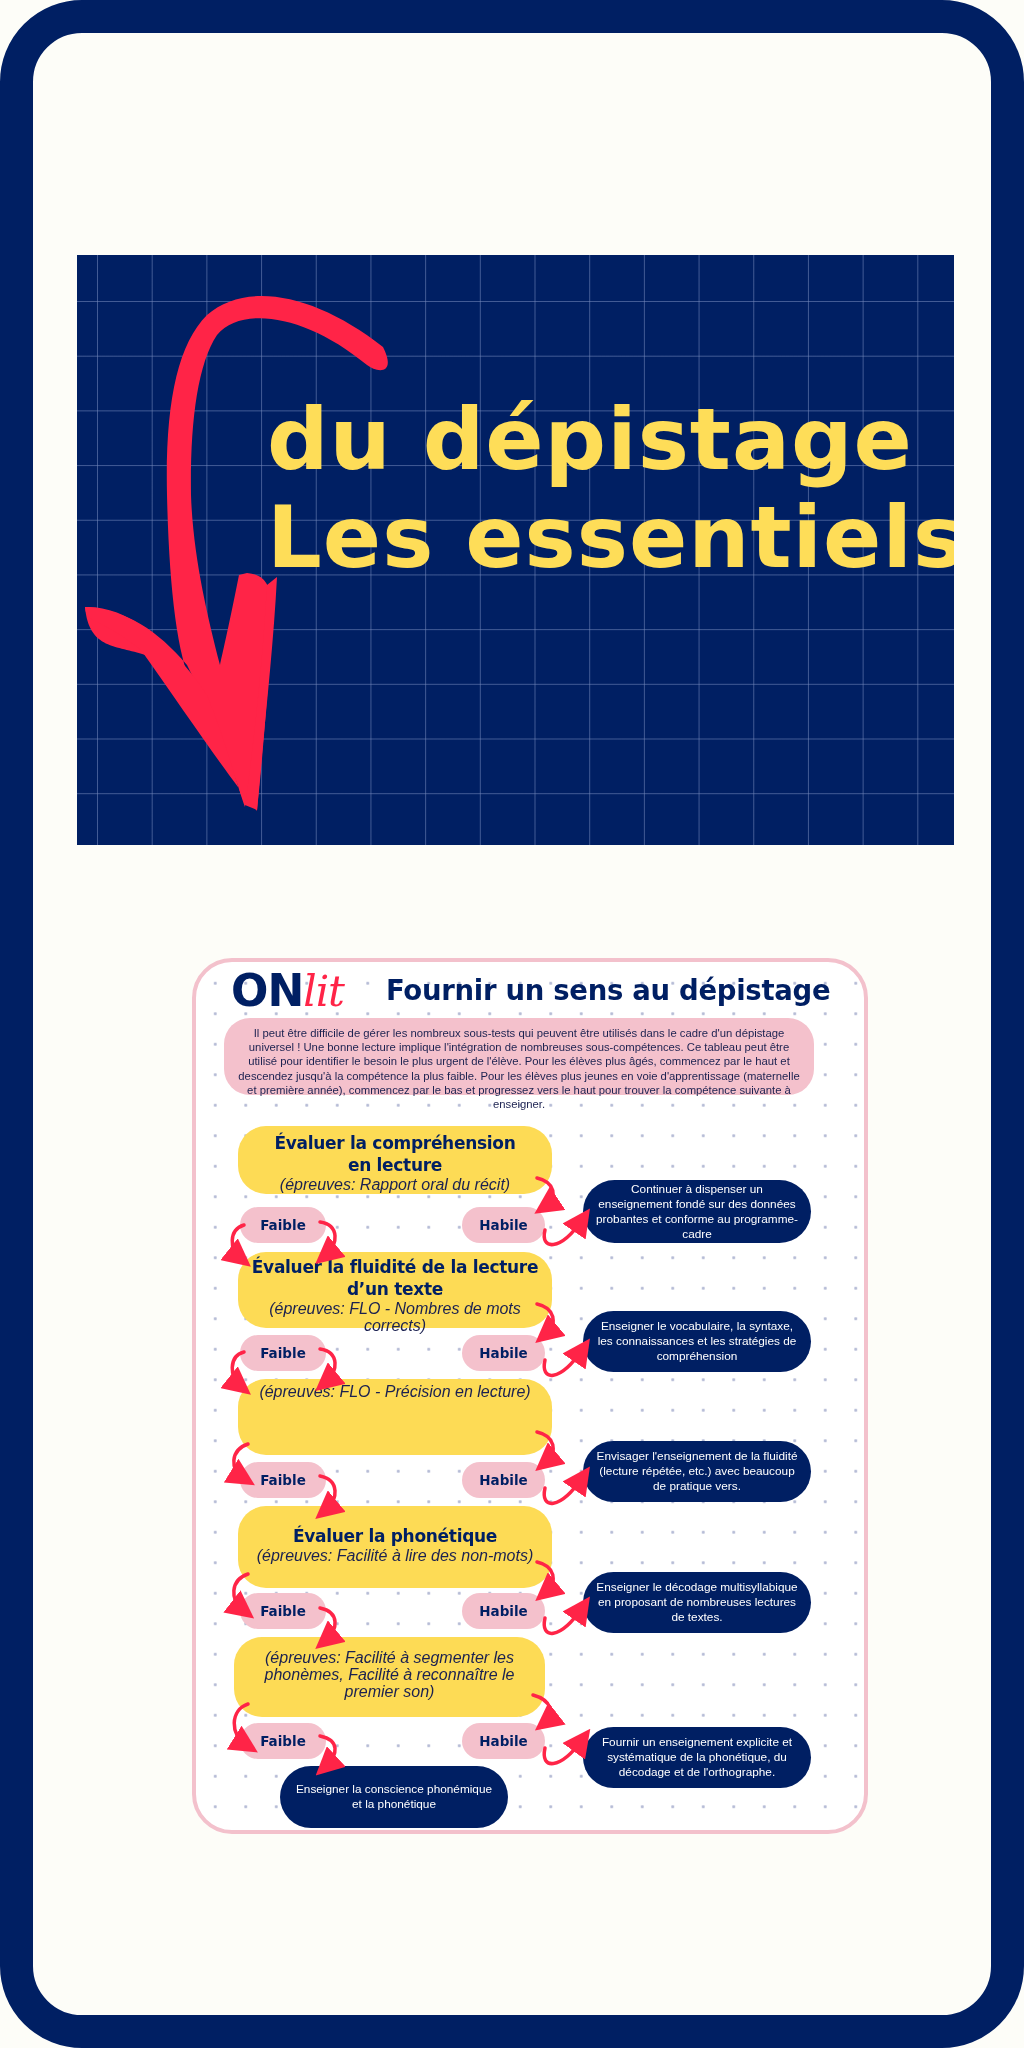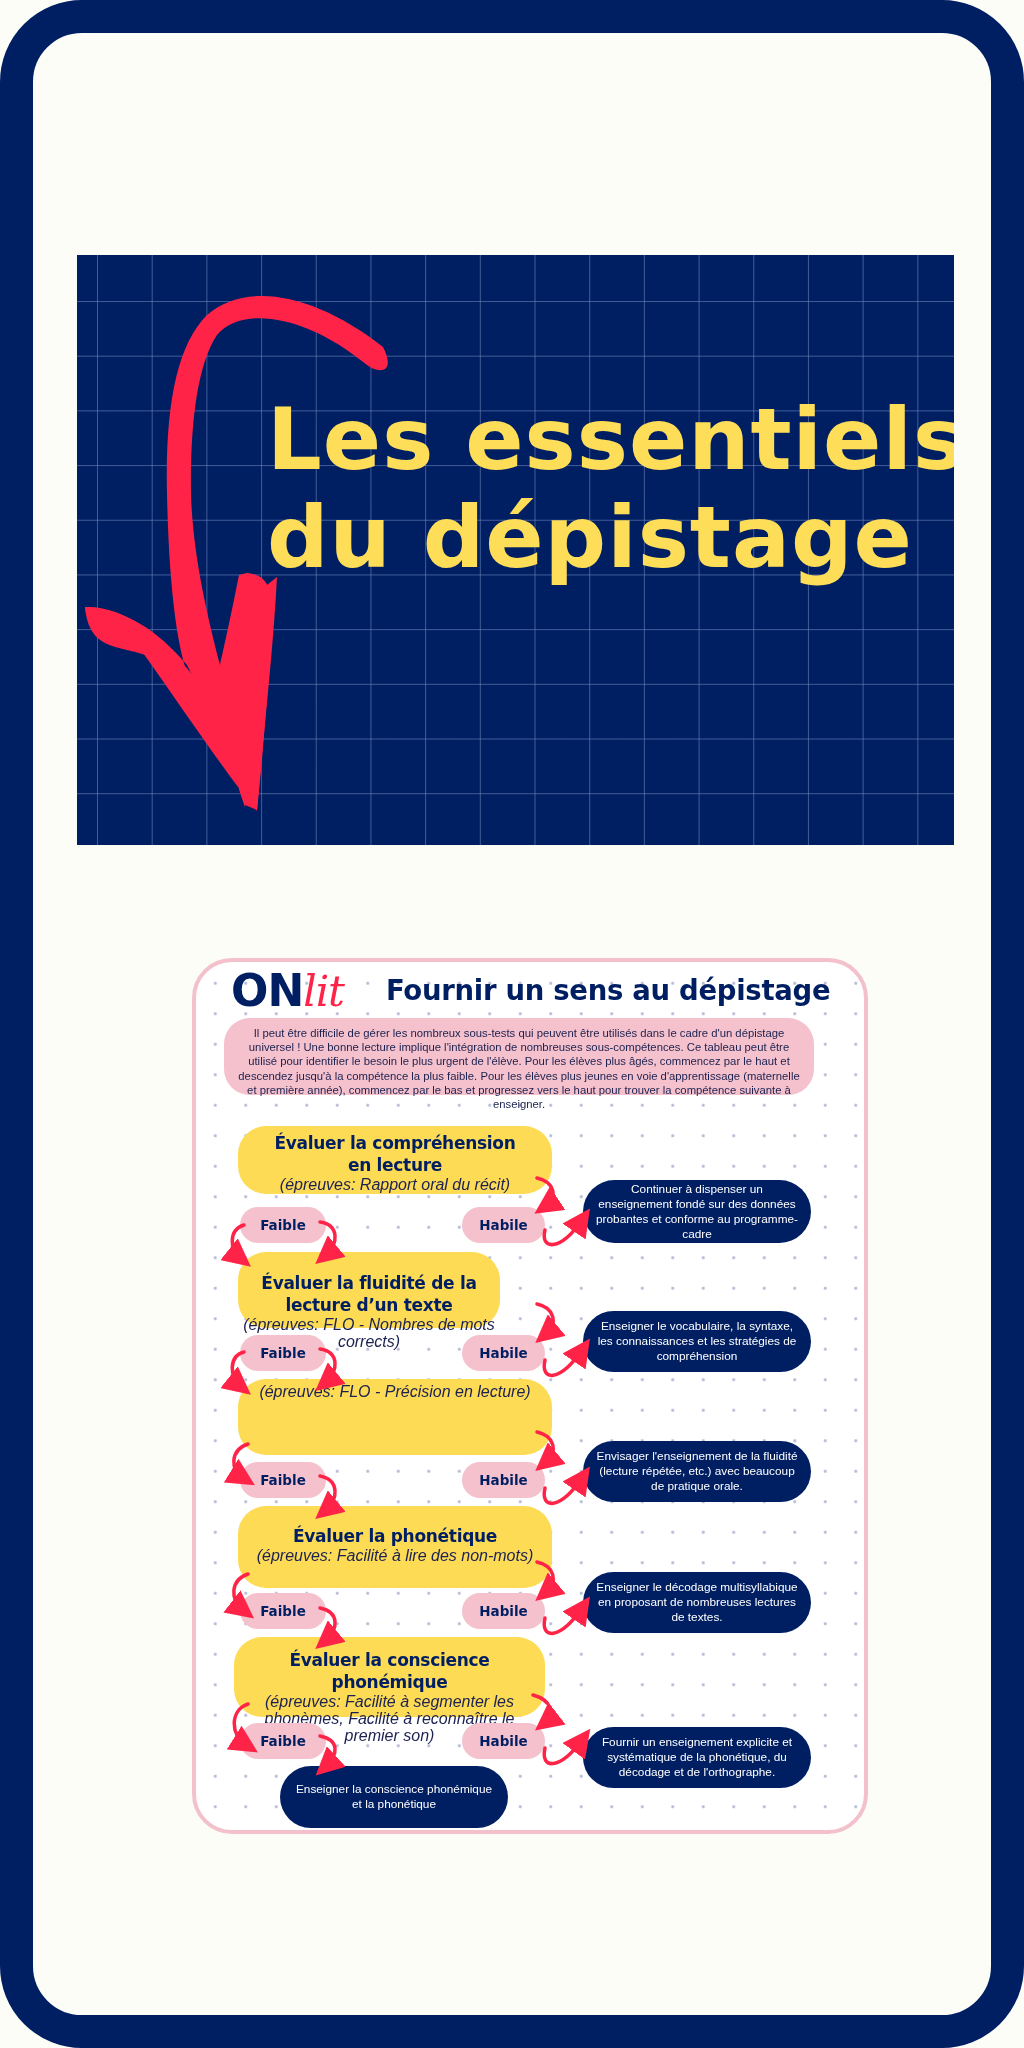--- a/index.html
+++ b/index.html
@@ -83,67 +83,66 @@
 <body>
 
 <div class="frame"></div>
 
 <div class="banner">
   <svg class="banner-arrow" viewBox="0 0 877 590">
     <path d="M306 92 C 240 40, 170 25, 130 60 C 100 90, 88 150, 90 240 C 92 330, 100 400, 115 430 L 68 400 C 40 390, 12 395, 8 352 C 50 355, 80 375, 110 410 C 130 450, 150 500, 168 550 L 180 555 C 186 500, 190 440, 195 380 C 197 330, 190 320, 170 318 L 162 320 C 150 380, 145 400, 143 410 C 130 360, 116 300, 114 240 C 113 170, 120 110, 140 80 C 165 50, 230 60, 290 110 C 300 118, 320 120, 306 92 Z" fill="#ff2447"></path>
     <path d="M64 395 C 20 360, 10 370, 8 352 C 45 350, 90 380, 130 440 C 150 490, 160 530, 168 552 C 175 500, 185 420, 190 330 L 200 322 C 196 400, 186 480, 180 556 C 150 520, 110 460, 64 395 Z" fill="#ff2447"></path>
   </svg>
   <div class="banner-title">
+    <span>du dépistage</span>
     <span>Les essentiels</span>
-    <span>du dépistage</span>
   </div>
 </div>
 
 <div class="card"></div>
 
 <div class="logo">
   <span>ON</span><span class="lit">lit</span>
 </div>
 <div class="card-title">Fournir un sens au dépistage</div>
 
 <div class="intro">Il peut être difficile de gérer les nombreux sous-tests qui peuvent être utilisés dans le cadre d'un dépistage universel ! Une bonne lecture implique l'intégration de nombreuses sous-compétences. Ce tableau peut être utilisé pour identifier le besoin le plus urgent de l'élève. Pour les élèves plus âgés, commencez par le haut et descendez jusqu'à la compétence la plus faible. Pour les élèves plus jeunes en voie d'apprentissage (maternelle et première année), commencez par le bas et progressez vers le haut pour trouver la compétence suivante à enseigner.</div>
 
 <div class="yellow" style="left:238px;top:1126px;width:314px;height:68px;padding-top:6px;">
   <span class="y-title" style="padding:0 30px;">Évaluer la compréhension en lecture</span>
   <span class="y-sub">(épreuves: Rapport oral du récit)</span>
 </div>
 <div class="pill" style="left:240px;top:1207px;width:86px;">Faible</div>
 <div class="pill" style="left:462px;top:1207px;width:83px;">Habile</div>
 <div class="dark" style="left:583px;top:1180px;width:228px;height:63px;">Continuer à dispenser un enseignement fondé sur des données probantes et conforme au programme-cadre</div>
 
-<div class="yellow" style="left:238px;top:1252px;width:262px;height:76px;padding-top:20px;">
+<div class="yellow" style="left:238px;top:1252px;width:314px;height:76px;padding-top:4px;">
   <span class="y-title" style="padding:0 4px;">Évaluer la fluidité de la lecture d’un texte</span>
   <span class="y-sub">(épreuves: FLO - Nombres de mots corrects)</span>
 </div>
 <div class="pill" style="left:240px;top:1335px;width:86px;">Faible</div>
 <div class="pill" style="left:462px;top:1335px;width:83px;">Habile</div>
 <div class="dark" style="left:583px;top:1311px;width:228px;height:61px;">Enseigner le vocabulaire, la syntaxe, les connaissances et les stratégies de compréhension</div>
 
 <div class="yellow" style="left:238px;top:1379px;width:314px;height:76px;padding-top:4px;">
   <span class="y-sub">(épreuves: FLO - Précision en lecture)</span>
 </div>
 <div class="pill" style="left:240px;top:1462px;width:86px;">Faible</div>
 <div class="pill" style="left:462px;top:1462px;width:83px;">Habile</div>
-<div class="dark" style="left:583px;top:1441px;width:228px;height:61px;">Envisager l'enseignement de la fluidité (lecture répétée, etc.) avec beaucoup de pratique orale.</div>
+<div class="dark" style="left:583px;top:1441px;width:228px;height:61px;">Envisager l'enseignement de la fluidité (lecture répétée, etc.) avec beaucoup de pratique vers.</div>
 
 <div class="yellow" style="left:238px;top:1506px;width:314px;height:82px;padding-top:19px;">
   <span class="y-title">Évaluer la phonétique</span>
   <span class="y-sub">(épreuves: Facilité à lire des non-mots)</span>
 </div>
 <div class="pill" style="left:240px;top:1593px;width:86px;">Faible</div>
 <div class="pill" style="left:462px;top:1593px;width:83px;">Habile</div>
 <div class="dark" style="left:583px;top:1572px;width:228px;height:61px;">Enseigner le décodage multisyllabique en proposant de nombreuses lectures de textes.</div>
 
 <div class="yellow" style="left:234px;top:1637px;width:311px;height:80px;padding-top:12px;">
-  <span class="y-title">Évaluer la conscience phonémique</span>
   <span class="y-sub" style="padding:0 6px;">(épreuves: Facilité à segmenter les phonèmes, Facilité à reconnaître le premier son)</span>
 </div>
 <div class="pill" style="left:240px;top:1723px;width:86px;">Faible</div>
 <div class="pill" style="left:462px;top:1723px;width:83px;">Habile</div>
 <div class="dark" style="left:583px;top:1703px;width:228px;height:61px;margin-top:24px;">Fournir un enseignement explicite et systématique de la phonétique, du décodage et de l'orthographe.</div>
 
 <div class="dark" style="left:280px;top:1766px;width:228px;height:62px;">Enseigner la conscience phonémique et la phonétique</div>
 
 <svg class="arrows" viewBox="0 0 1024 2048">
   <defs>

